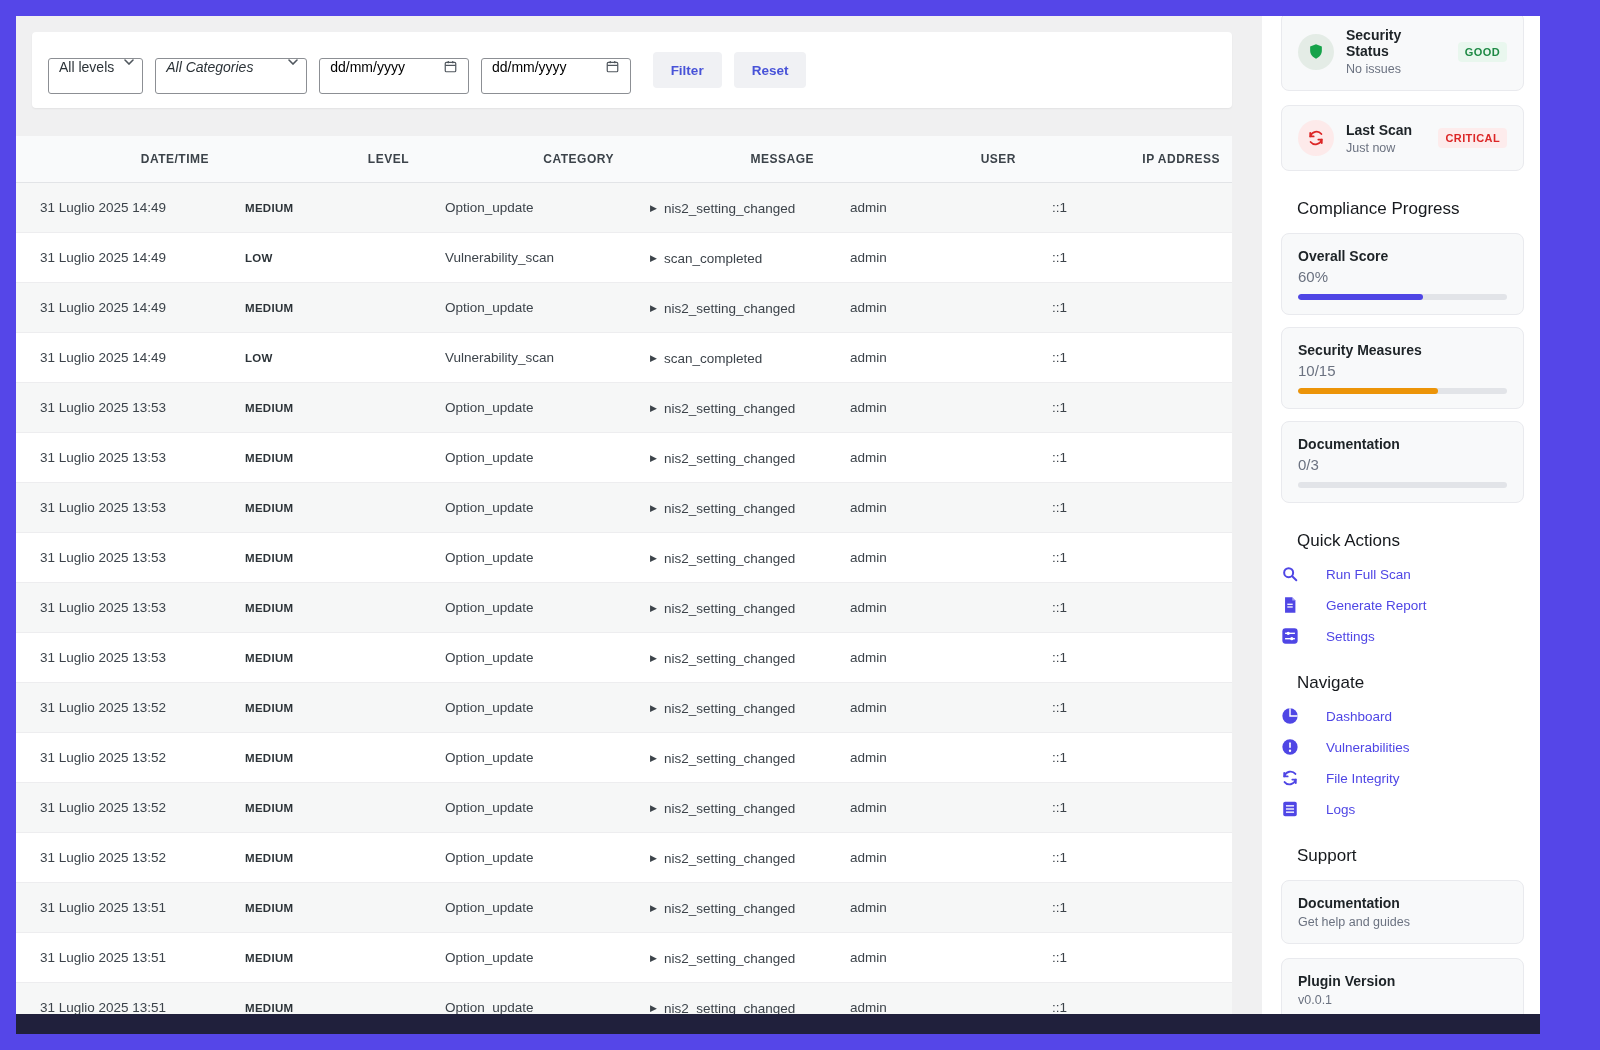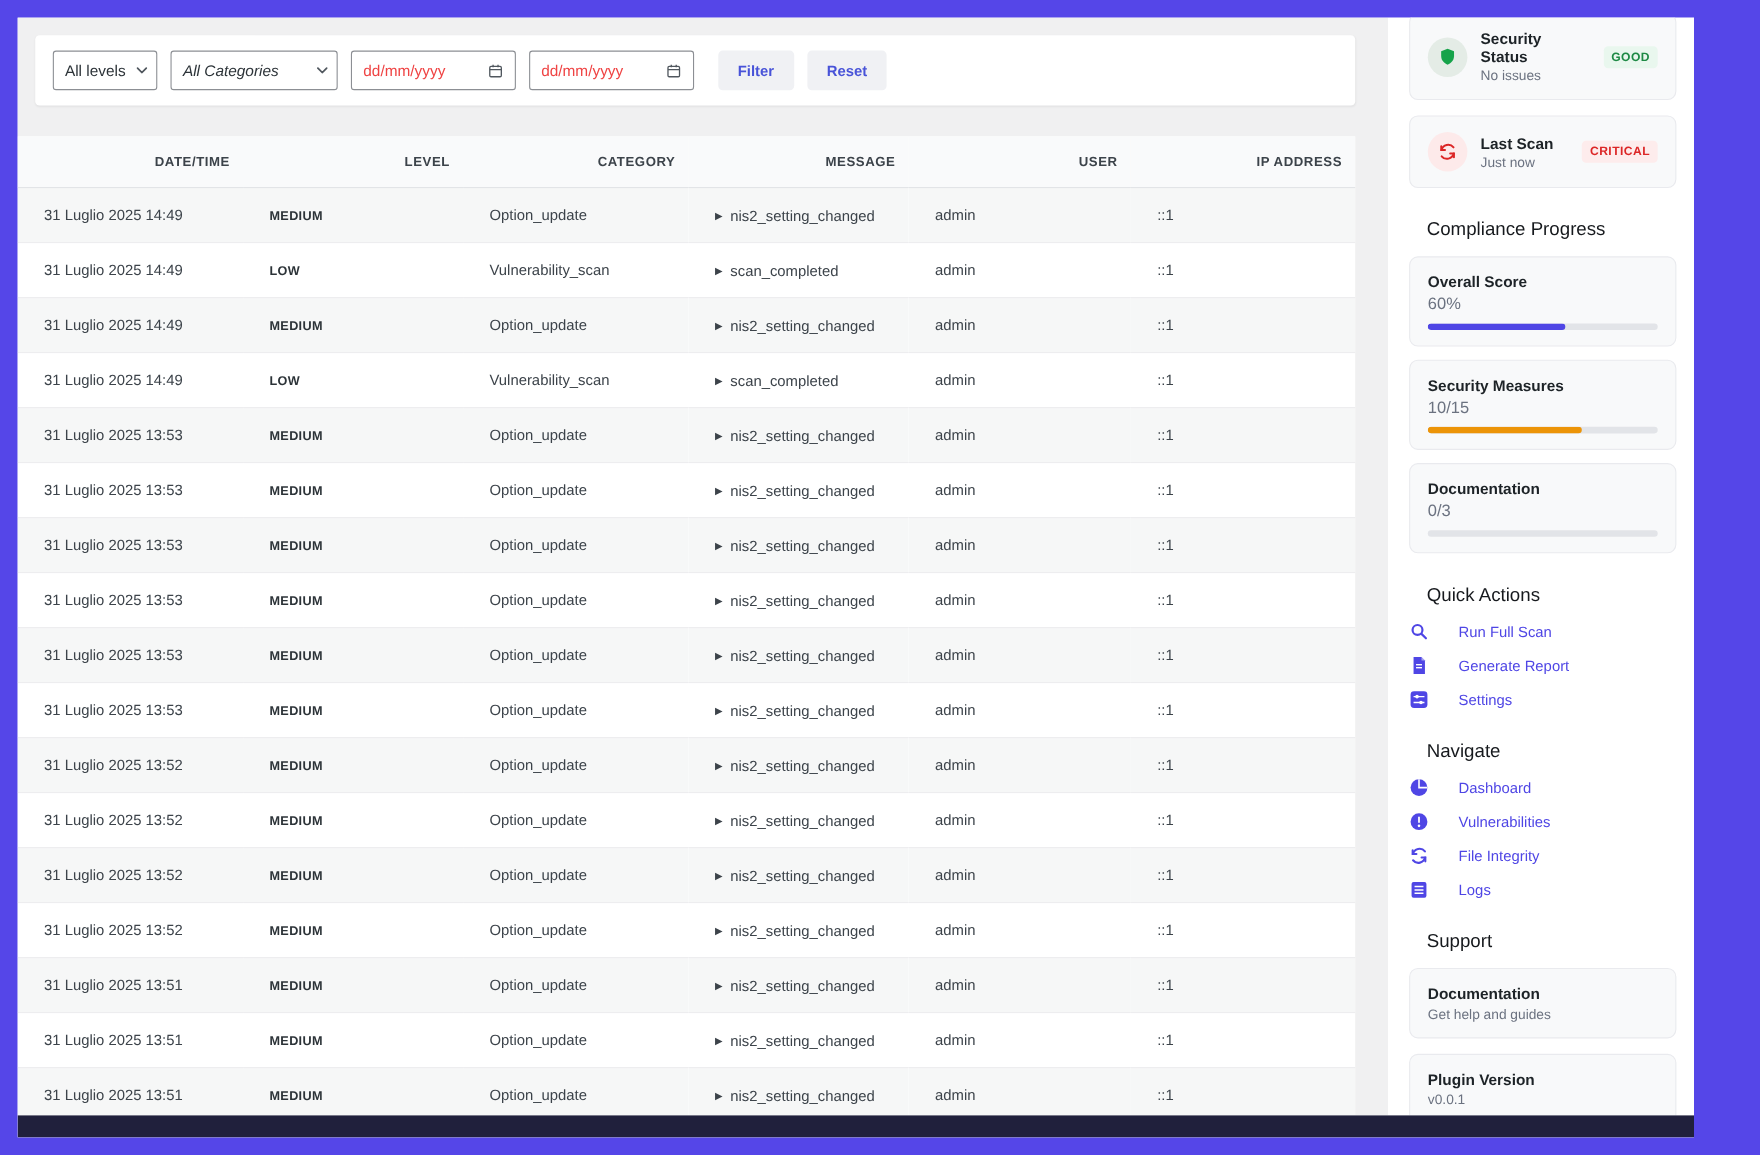--- a/index.html
+++ b/index.html
@@ -18,26 +18,26 @@
 
   
   .main { flex:1; background:#f0f0f1; padding:8px 30px 0 0; overflow:hidden; }
 
   .filter-card {
     background:#fff; border-radius:4px; box-shadow:0 1px 2px rgba(0,0,0,.06);
     margin:8px 0 28px 16px; padding:14px 16px; display:flex; align-items:center; gap:12px;
   }
   .select, .date-input {
     height:36px; border:1px solid #8c8f94; border-radius:3px; background:#fff;
-    display:inline-flex; align-items:center; gap:10px; padding:0 10px;
-    font-size:14px; color:#2c3338; cursor:pointer;
+    display:inline-flex; align-items:flex-start; gap:10px; padding:0 10px;
+    font-size:14px; color:#2c3338; cursor:pointer;margin-top:12px;
   }
   .select { padding-right:8px; }
   .select .chev svg { display:block; }
-  .date-input { color:#ef4444;gap:38px; }
+  .date-input { color:#000000;gap:38px; }
   .date-input .cal svg { display:block; }
   .btn {
     height:36px; border:none; border-radius:4px; background:#f0f1f4;
     color:#4853d8; font-size:13.5px; font-weight:600; padding:10px 18px; cursor:pointer;
     font-family:inherit;
   }
   .btn.filter { margin-left:10px; }
 
   table.logs { width:100%; border-collapse:collapse; background:#fff; table-layout:fixed; }
   table.logs thead th {

